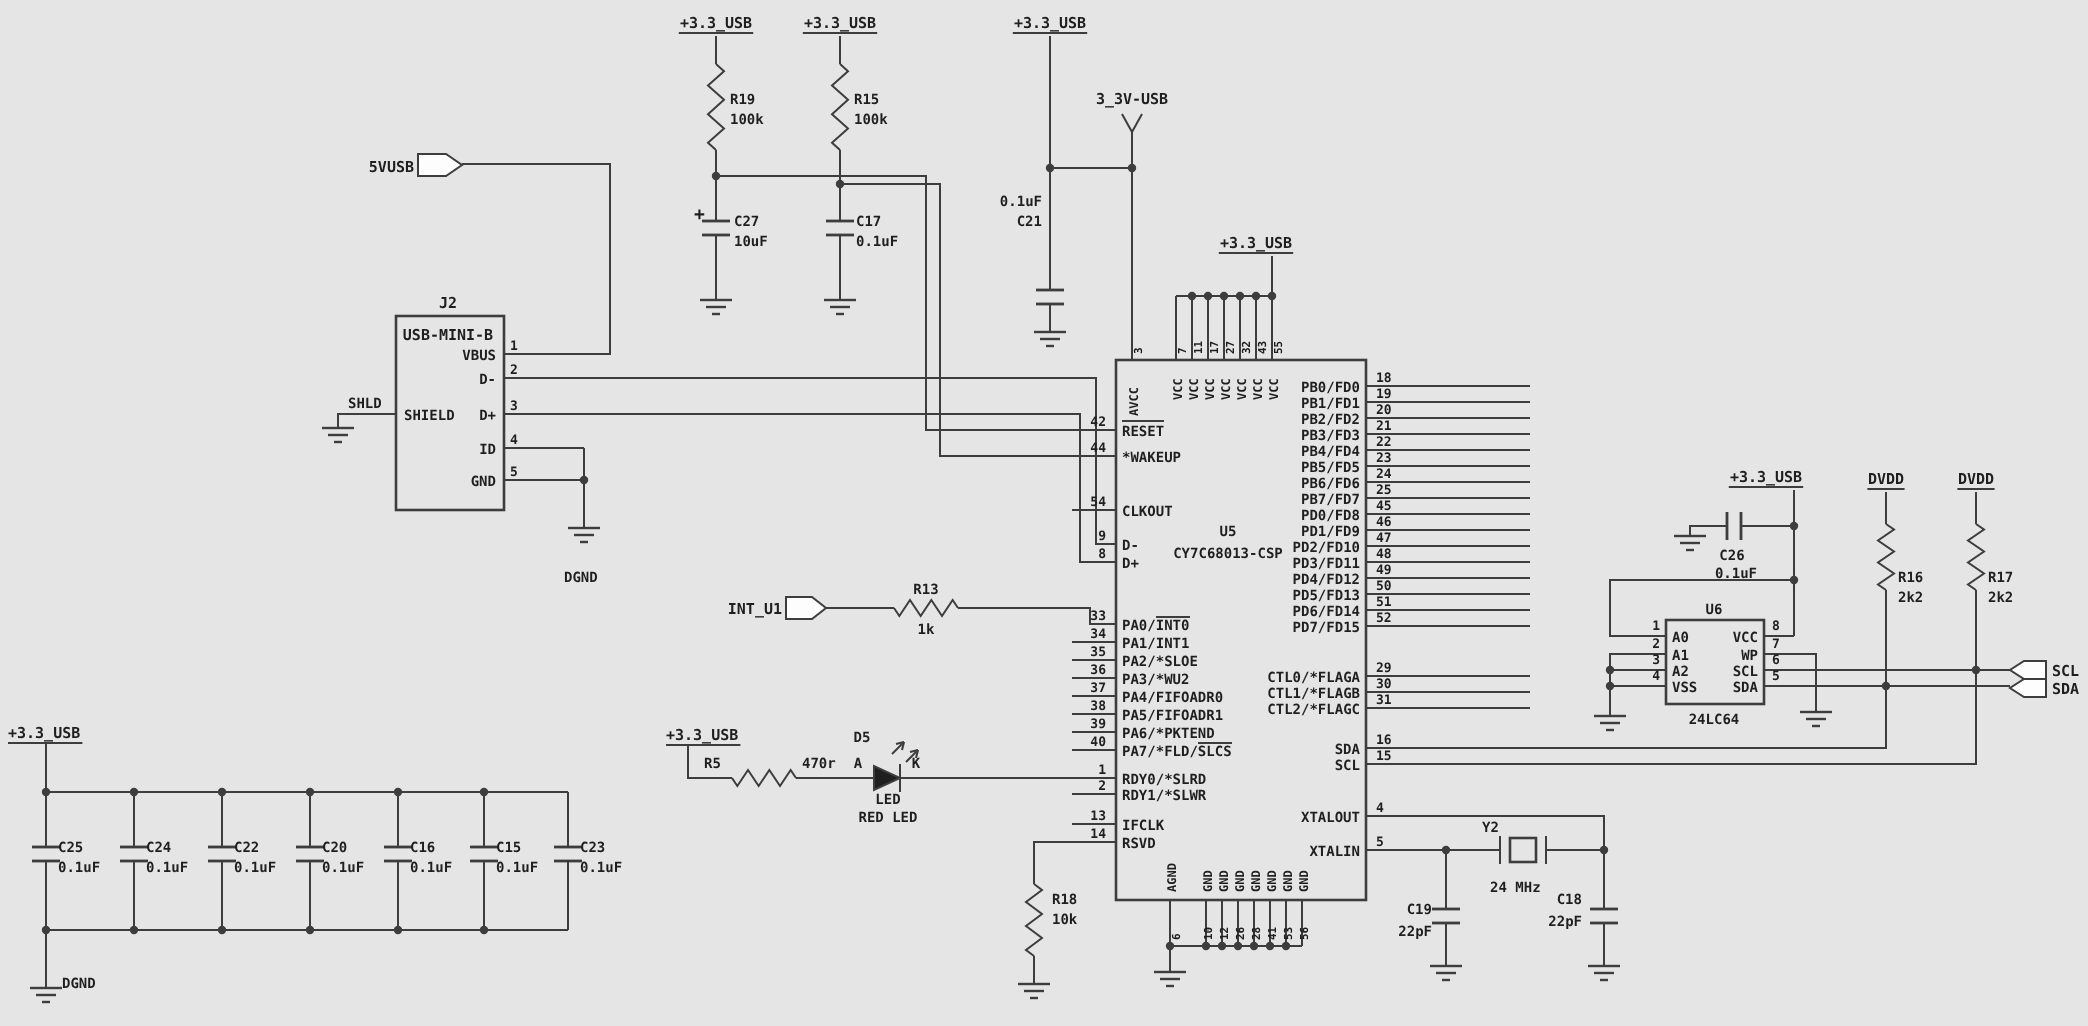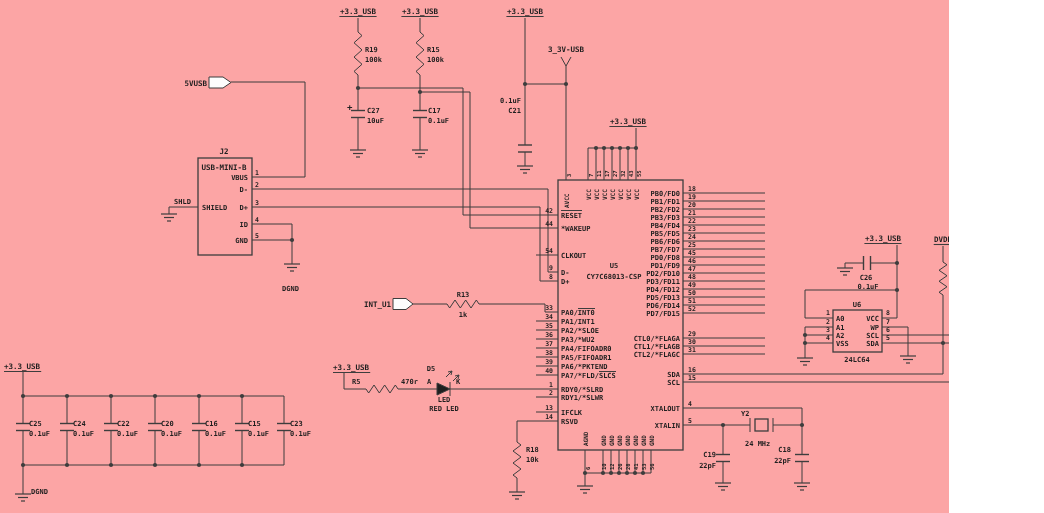--- a/index.html
+++ b/index.html
@@ -1,16 +1,16 @@
 <!DOCTYPE html>
 <html><head>
 <meta charset="utf-8">
 <style>
   html,body{margin:0;padding:0;background:#ffffff;}
-  #stage{position:relative;width:949px;height:513px;background:#fca5a5;overflow:hidden;}
+  #stage{position:relative;width:1044px;height:513px;background:#e5e5e5;overflow:hidden;}
   svg{position:absolute;left:0;top:0;}
   svg text{font-family:"DejaVu Sans Mono","Liberation Mono",monospace;font-weight:bold;fill:#1f1f1f;}
 </style>
 </head>
 <body>
 
 <div id="stage">
   <svg id="sch" width="1044" height="513" viewBox="0 0 1044 513">
       <polyline points="358,18 358,32" fill="none" stroke="#3d3d3d" stroke-width="1"></polyline>
       <polyline points="358,75 358,110.5" fill="none" stroke="#3d3d3d" stroke-width="1"></polyline>

